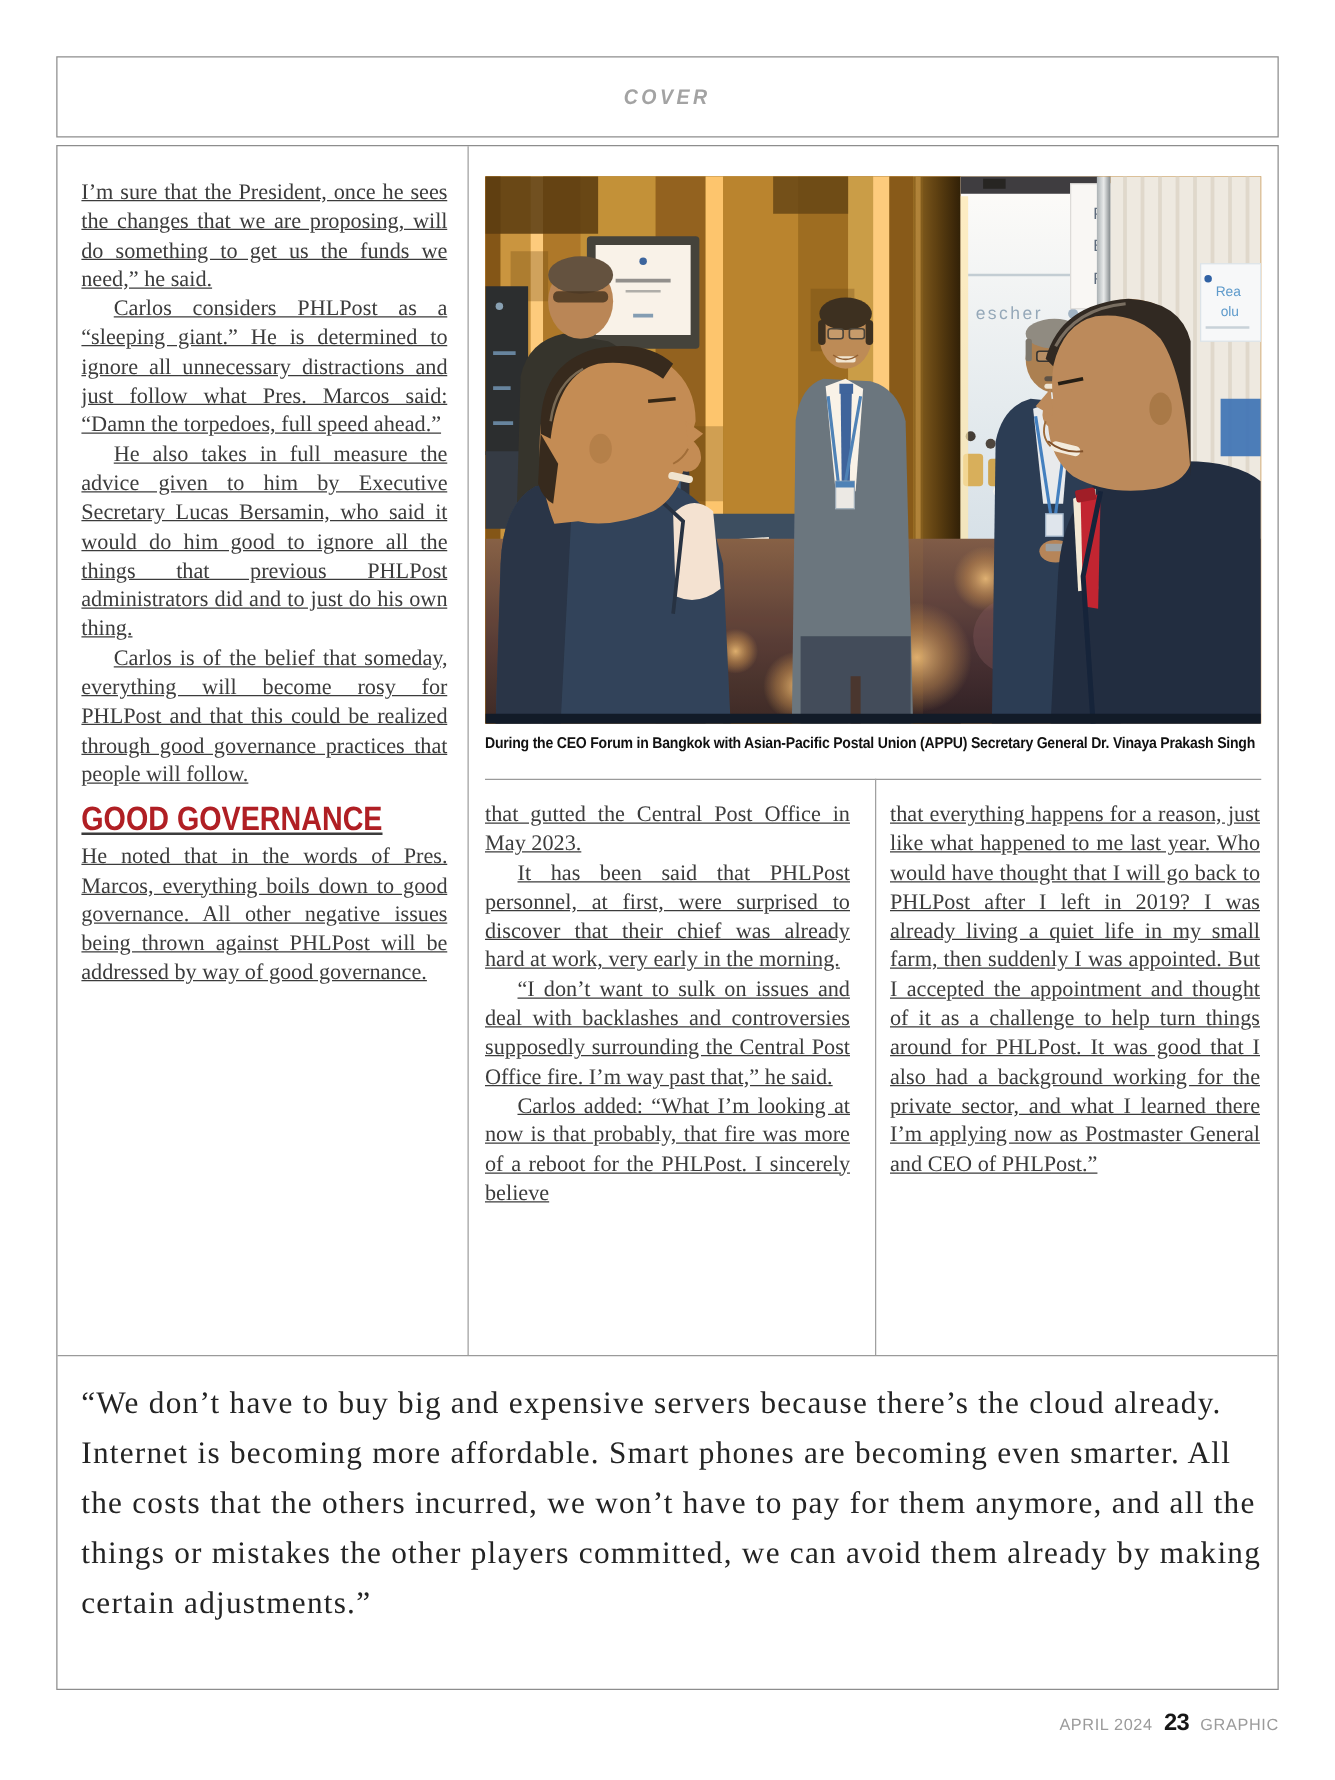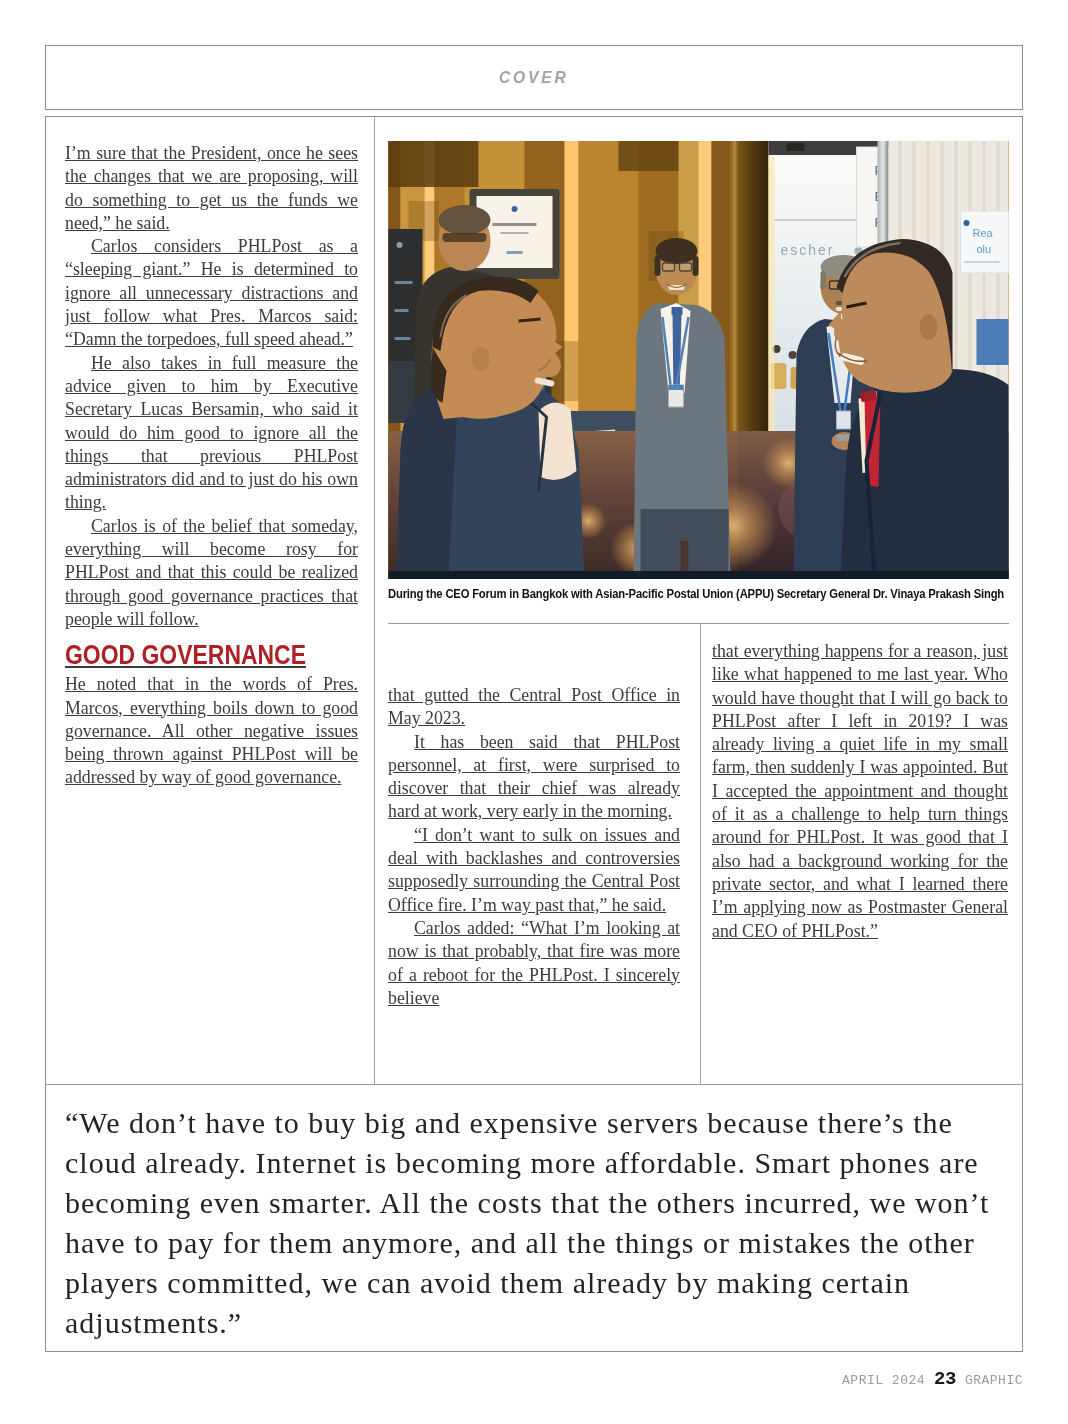--- a/index.html
+++ b/index.html
@@ -8,39 +8,39 @@
   .box{position:absolute;border:1px solid #8d8d8d;background:#fff;}
   .header-box{left:45px;top:45px;width:976px;height:63px;display:flex;align-items:center;justify-content:center;font-style:italic;}
   .section-label{font-family:"Liberation Sans",sans-serif;font-weight:bold;font-size:17px;
         color:#a3a3a3;letter-spacing:3px;display:inline-block;transform:scaleX(.92);}
   .content-box{left:45px;top:116px;width:976px;height:1234px;}
   .content-box > *{position:absolute;}
   .col{color:#3c3c3c;font-size:17.8px;line-height:23.3px;text-align:justify;overflow:hidden;text-decoration:underline;}
   .col p{margin:0;}
   .col p.indent{text-indent:26px;}
   .col-left{left:19px;top:25px;width:293px;height:942px;}
-  .col-mid{left:342px;top:523px;width:292px;height:444px;margin-top:44px;}
+  .col-mid{left:342px;top:523px;width:292px;height:444px;}
   .col-right{left:666px;top:523px;width:296px;height:444px;}
   .red-heading{font-family:"Liberation Sans",sans-serif;font-weight:bold;font-size:27px;
         color:#b01f24;transform:scaleX(.85);transform-origin:left center;white-space:nowrap;
         margin:9px 0 3px 0;line-height:30px;}
   .vrule{width:1px;background:#a0a0a0;}
   .divider-1{left:328px;top:0;height:967px;}
   .divider-2{left:654px;top:506px;height:461px;}
   .hrule{height:1px;background:#9a9a9a;}
   .caption-rule{left:342px;top:506px;width:621px;}
   .quote-rule{left:0;top:967px;width:976px;}
   .photo-wrap{left:342px;top:24px;width:621px;height:438px;overflow:hidden;background:#c08434;}
   .photo-caption{left:342px;top:470px;width:621px;font-family:"Liberation Sans",sans-serif;
         font-weight:bold;font-size:12.5px;color:#111;white-space:nowrap;
         transform:scaleX(.9);transform-origin:left center;letter-spacing:-.2px;}
-  .pull-quote{left:19px;top:986px;width:945px;font-size:30px;line-height:40px;
+  .pull-quote{left:19px;top:986px;width:945px;font-size:25px;line-height:40px;
         letter-spacing:1px;color:#242424;text-align:left;}
   .footer{position:absolute;right:45px;top:1368px;display:flex;align-items:baseline;gap:9px;
-        font-family:Liberation Mono, monospace;}
+        font-family:Liberation Sans, sans-serif;}
   .footer .muted{font-size:13px;color:#9b9b9b;letter-spacing:.5px;}
   .footer .pgnum{font-size:19px;font-weight:bold;color:#161616;letter-spacing:-.5px;}
   svg text{font-family:"Liberation Sans",sans-serif;}
 </style>
 </head>
 <body>
 
 <div class="page">
 
   <div class="box header-box">

